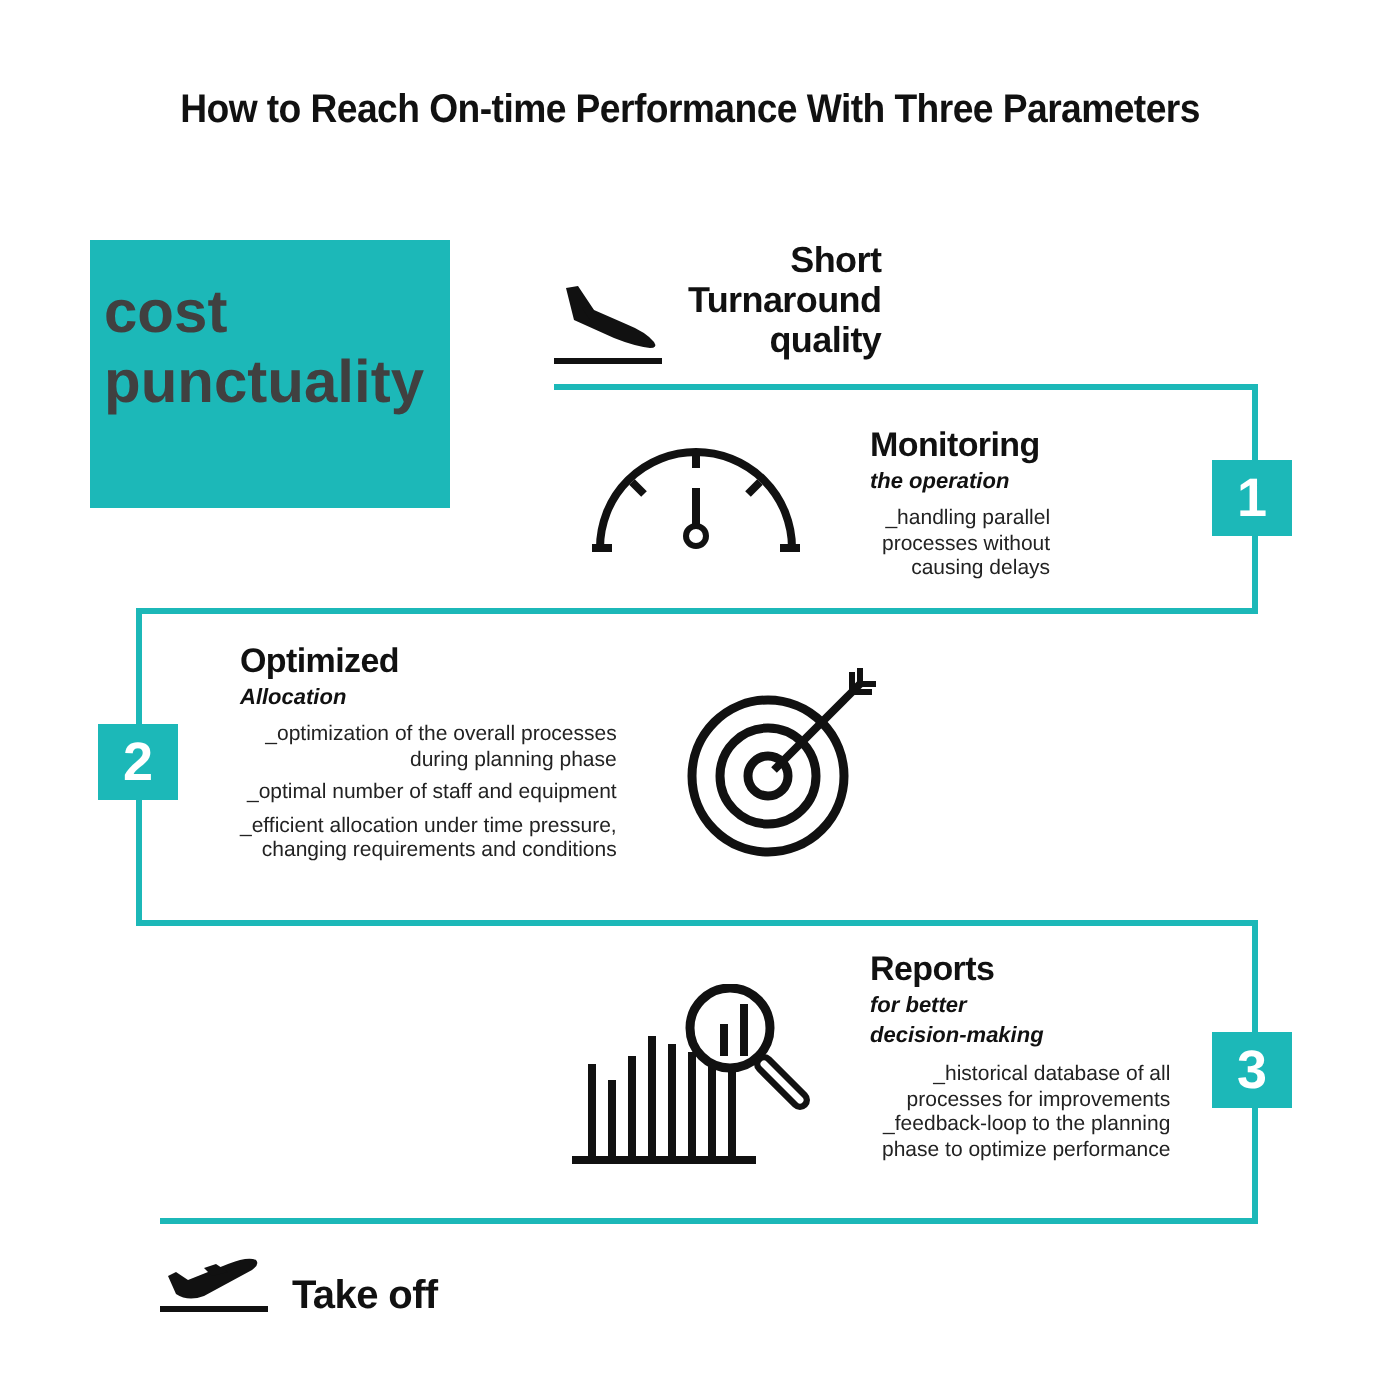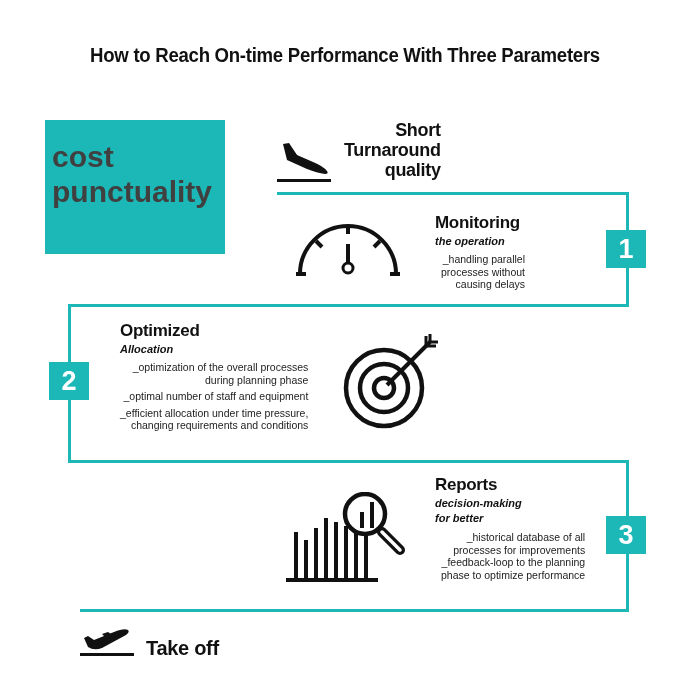--- a/index.html
+++ b/index.html
@@ -115,22 +115,22 @@
     <rect x="78" y="28" width="4" height="58" fill="#111"></rect>
     <circle cx="79" cy="22" r="20" fill="#fff" stroke="#111" stroke-width="4.5"></circle>
     <rect x="74" y="20" width="4" height="16" fill="#111"></rect>
     <rect x="84" y="10" width="4" height="26" fill="#111"></rect>
     <line x1="96" y1="40" x2="114" y2="58" stroke="#111" stroke-width="10" stroke-linecap="round"></line>
     <line x1="96" y1="40" x2="114" y2="58" stroke="#fff" stroke-width="3.5" stroke-linecap="round"></line>
   </svg>
 </div>
 <div class="abs" style="left:435px; top:474px;">
   <div class="h-big">Reports</div>
+  <div class="h-sub">for better</div>
   <div class="h-sub">decision-making</div>
-  <div class="h-sub">for better</div>
   <div class="bullet" style="margin-top:5px">
     <span>_historical database of all</span>
     <span class="cont">processes for improvements</span>
   </div>
   <div class="bullet" style="margin-top:0">
     <span>_feedback-loop to the planning</span>
     <span class="cont">phase to optimize performance</span>
   </div>
 </div>
 

